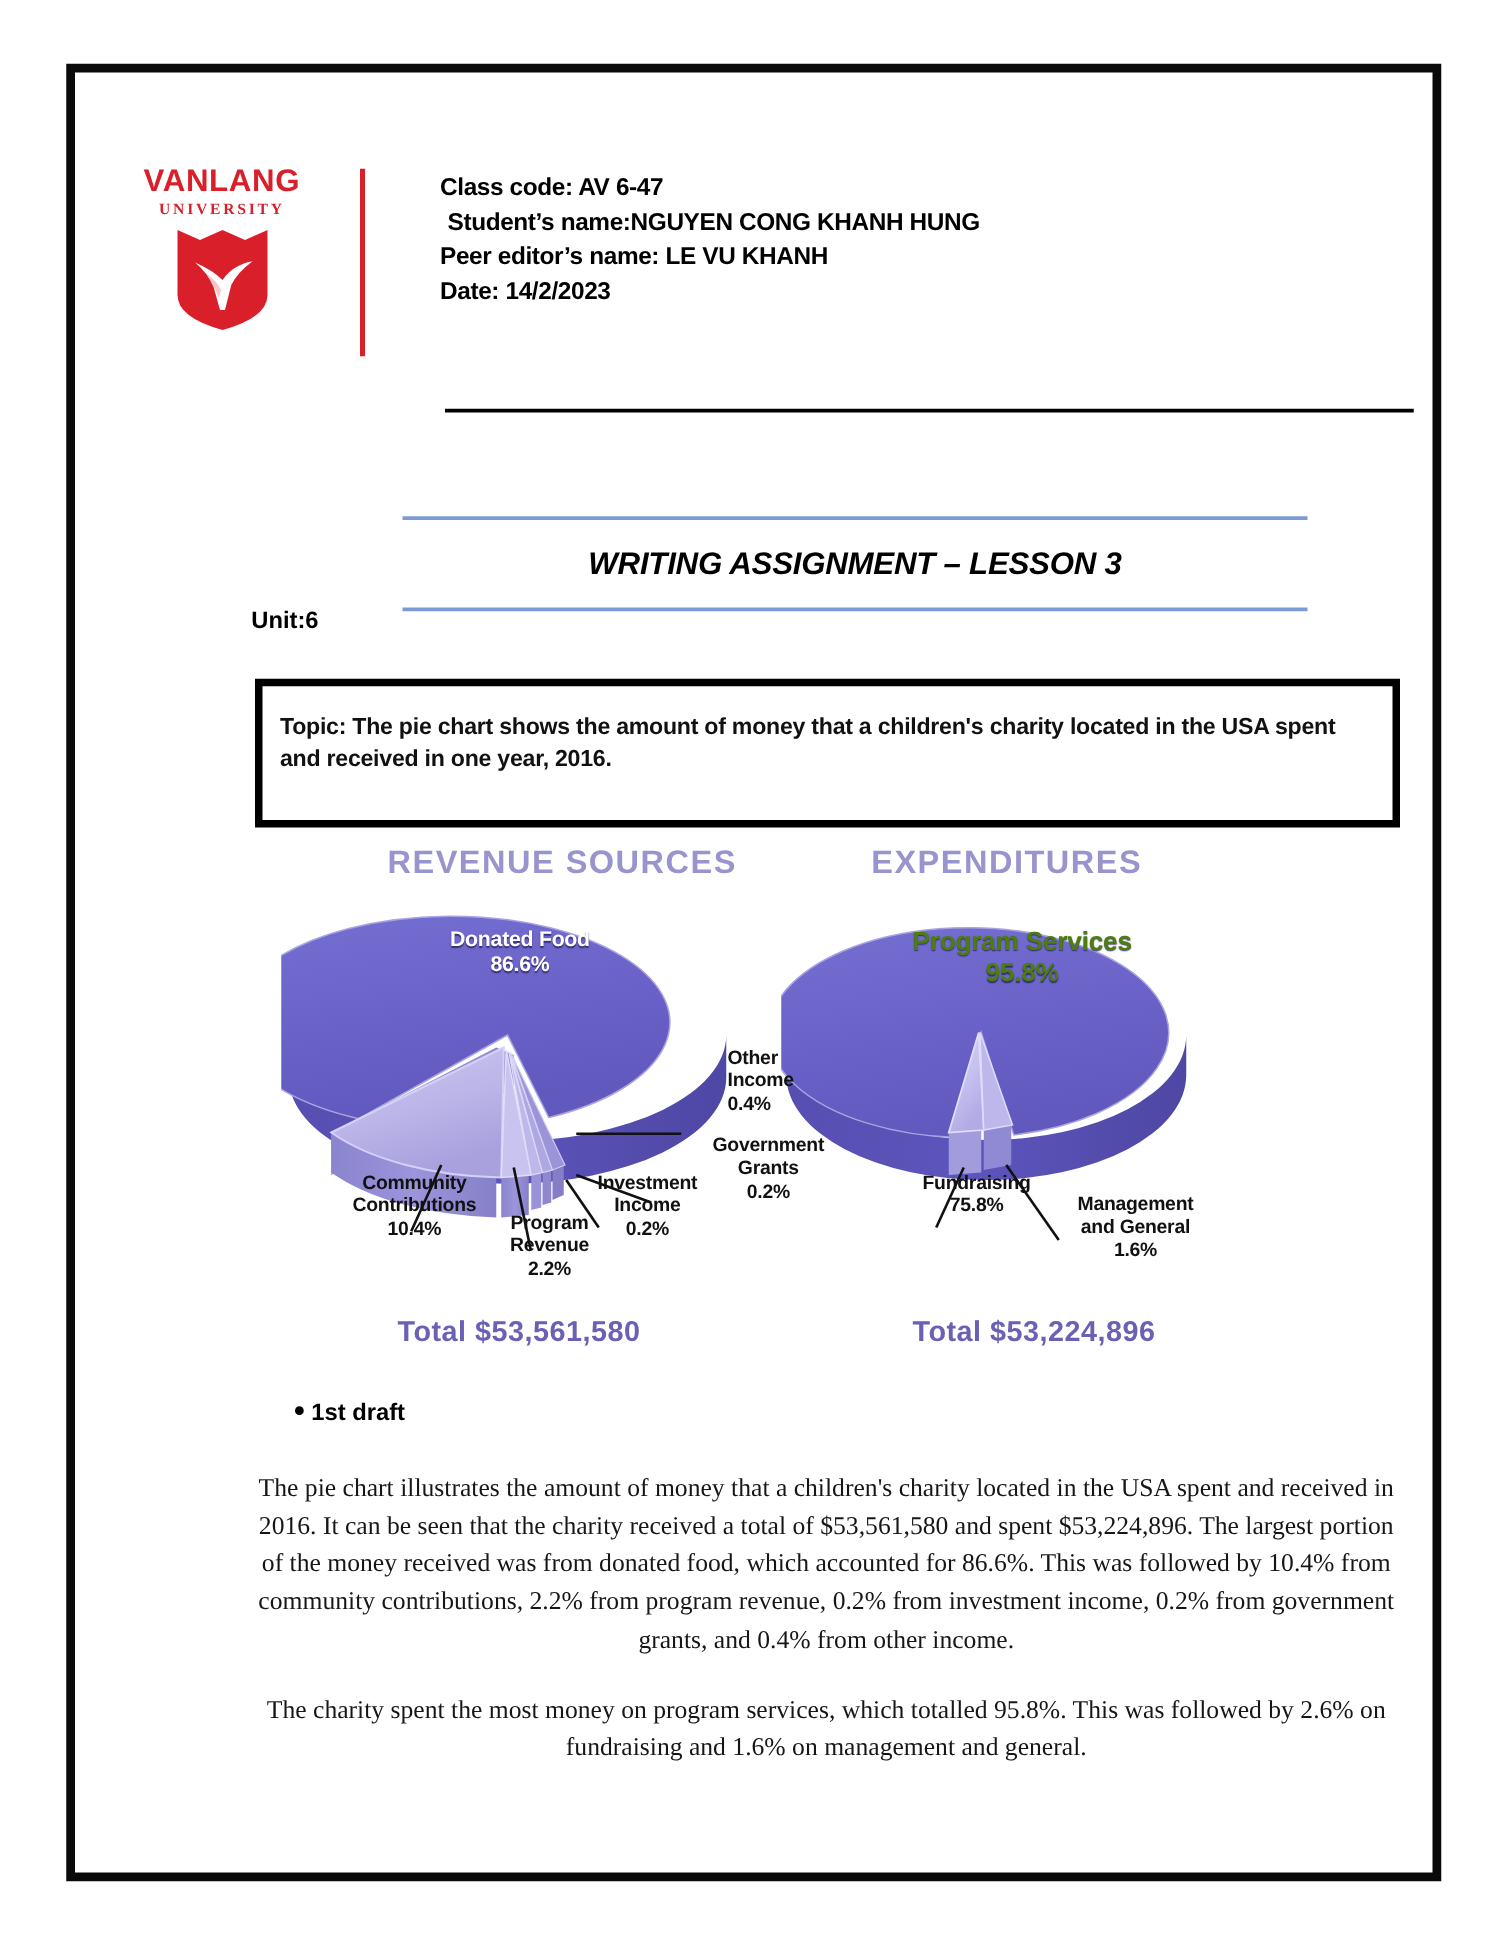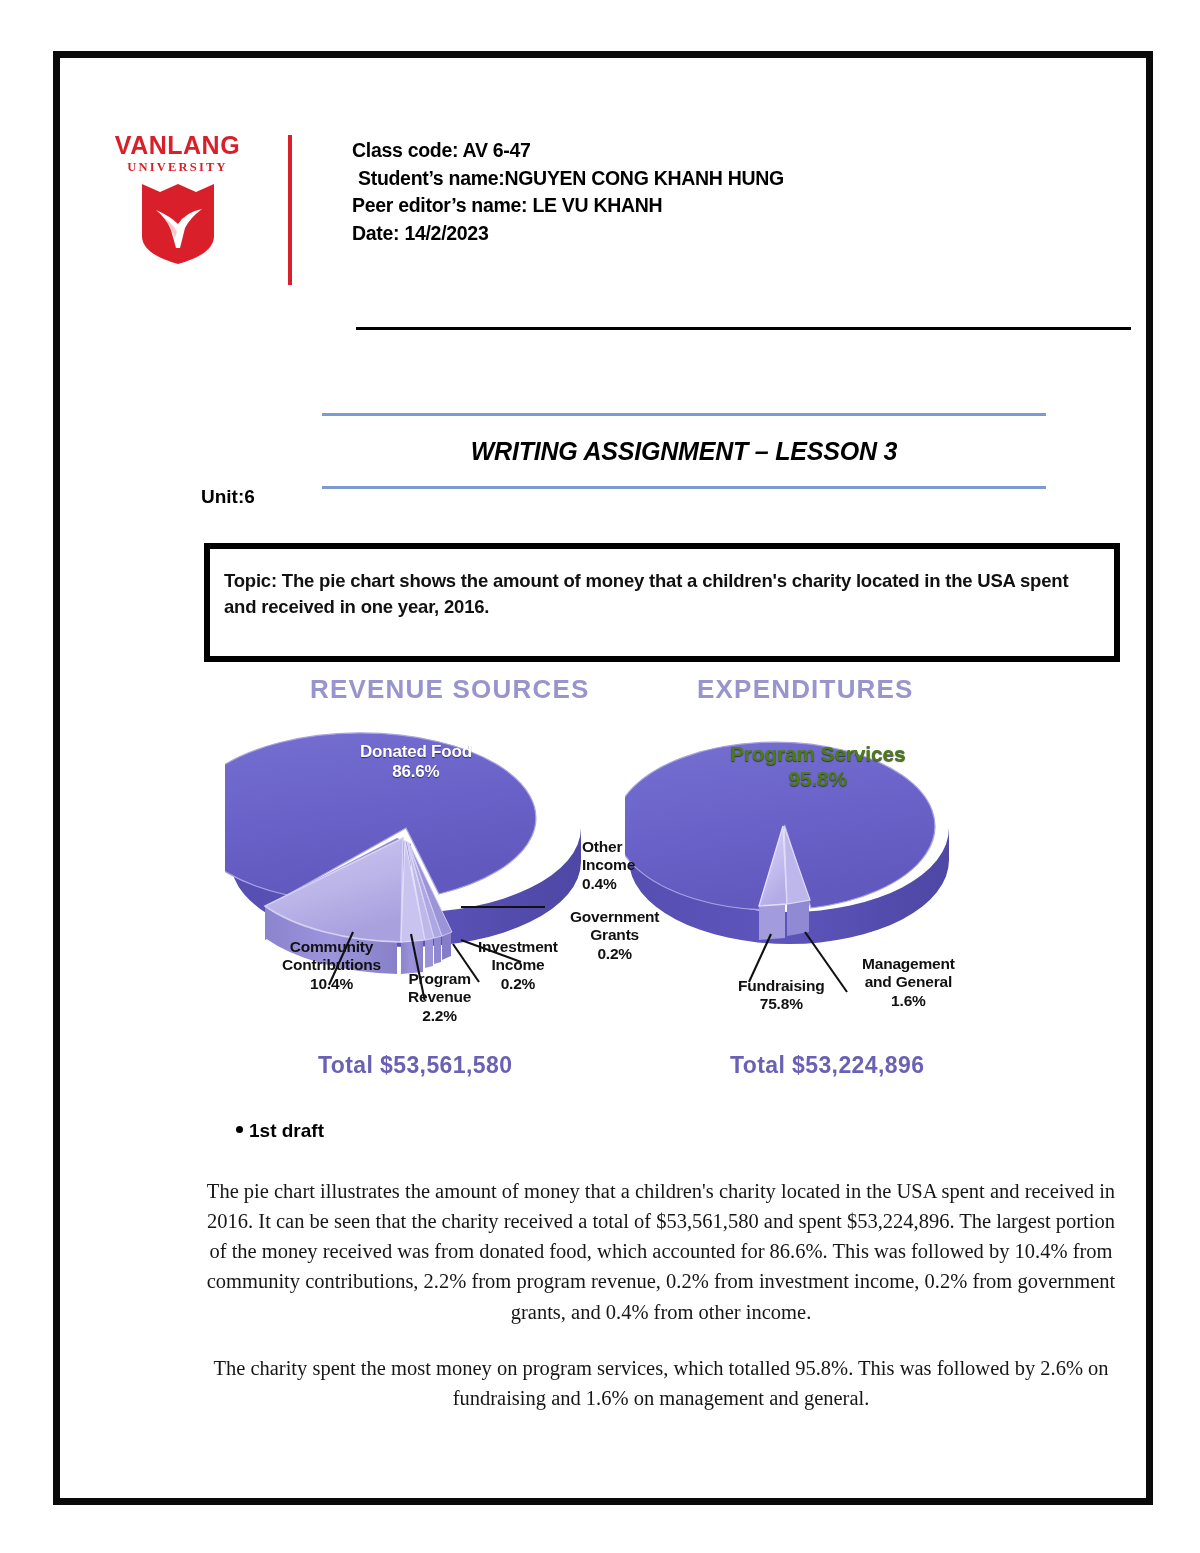--- a/index.html
+++ b/index.html
@@ -214,21 +214,21 @@
   #cl-program    { left: 198px; top: 300px; }
   #cl-investment { left: 268px; top: 268px; }
   #cl-government { left: 360px; top: 238px; }
 
   
   #cl-programsvc {
     left: 520px; top: 72px; color: #4d7c0f;
     font-size: 21px;
     text-shadow: 0 1px 1px rgba(40,35,95,0.85);
   }
-  #cl-fundraising { left: 528px; top: 268px; margin-top: 39px; }
+  #cl-fundraising { left: 528px; top: 268px; }
   #cl-management  { left: 652px; top: 285px; }
 
   
   #draft-bullet {
     position: absolute;
     left: 176px;
     top: 1062px;
     font-family: "Liberation Sans", sans-serif;
     font-weight: bold;
     font-size: 19px;

